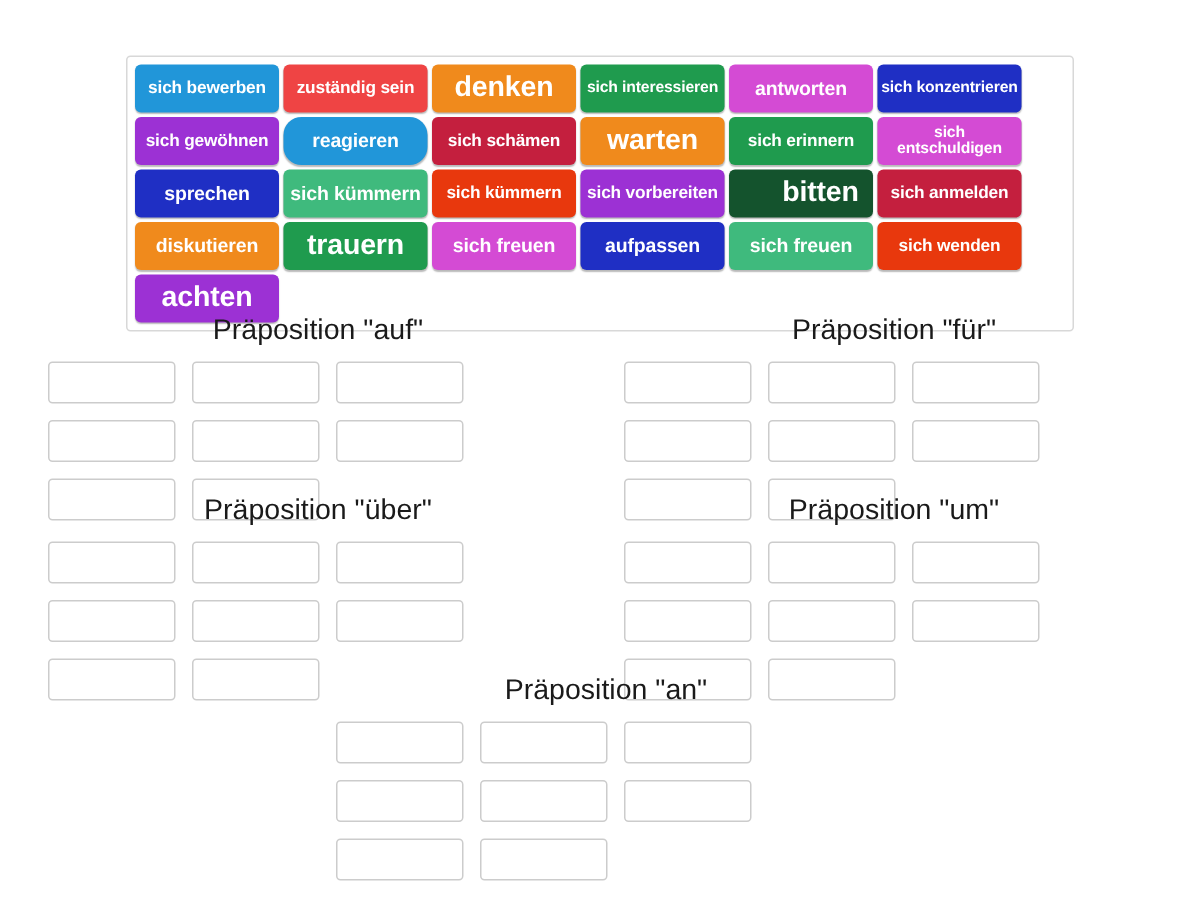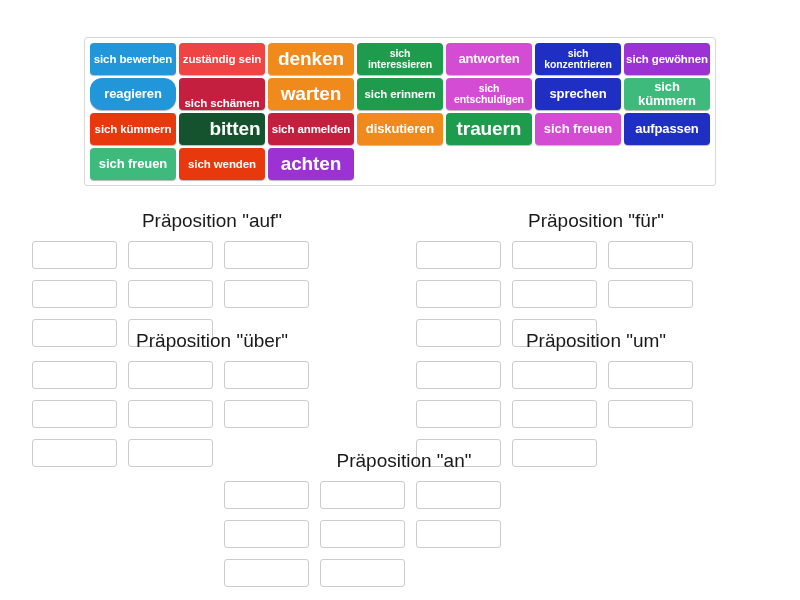--- a/index.html
+++ b/index.html
@@ -26,21 +26,21 @@
     background: #ffffff;
     padding: 5px 4px 5px 5px;
     box-sizing: border-box;
   }
   #tile-grid {
     display: flex;
     flex-wrap: wrap;
     gap: 3px;
   }
   .tile {
-    width: 86px;
+    width: 96px;
     height: 32px;
     border-radius: 4px;
     display: flex;
     align-items: center;
     justify-content: center;
     text-align: center;
     color: #ffffff;
     font-weight: bold;
     line-height: 1.05;
     letter-spacing: -0.1px;
@@ -114,41 +114,44 @@
       </div>
       <div class="tile s4" style="background: rgb(31, 47, 196);">
         <span>sich konzentrieren</span>
       </div>
       <div class="tile s3" style="background: rgb(156, 49, 212);">
         <span>sich gewöhnen</span>
       </div>
       <div class="tile s2" style="background: rgb(33, 150, 217); border-radius: 12px;">
         <span>reagieren</span>
       </div>
-      <div class="tile s3" style="background: rgb(196, 31, 62); align-items: flex-end;">
+      <div class="tile s3" style="background: rgb(196, 31, 62);">
         <span>sich schämen</span>
       </div>
       <div class="tile s1" style="background: rgb(240, 138, 28);">
         <span>warten</span>
       </div>
       <div class="tile s3" style="background: rgb(31, 155, 78);">
         <span>sich erinnern</span>
       </div>
       <div class="tile s4" style="background: rgb(212, 75, 212);">
         <span>sich entschuldigen</span>
       </div>
       <div class="tile s2" style="background: rgb(31, 47, 196);">
         <span>sprechen</span>
       </div>
       <div class="tile s2" style="background: rgb(63, 186, 125);">
         <span>sich kümmern</span>
       </div>
       <div class="tile s3" style="background: rgb(232, 56, 13);">
         <span>sich kümmern</span>
       </div>
+      <div class="tile s3" style="background: rgb(156, 49, 212);">
+        <span>sich vorbereiten</span>
+      </div>
       <div class="tile s1" style="background: #14532d; padding-left: 28px;">
         <span>bitten</span>
       </div>
       <div class="tile s3" style="background: rgb(196, 31, 62);">
         <span>sich anmelden</span>
       </div>
       <div class="tile s2" style="background: rgb(240, 138, 28);">
         <span>diskutieren</span>
       </div>
       <div class="tile s1" style="background: rgb(31, 155, 78);">

